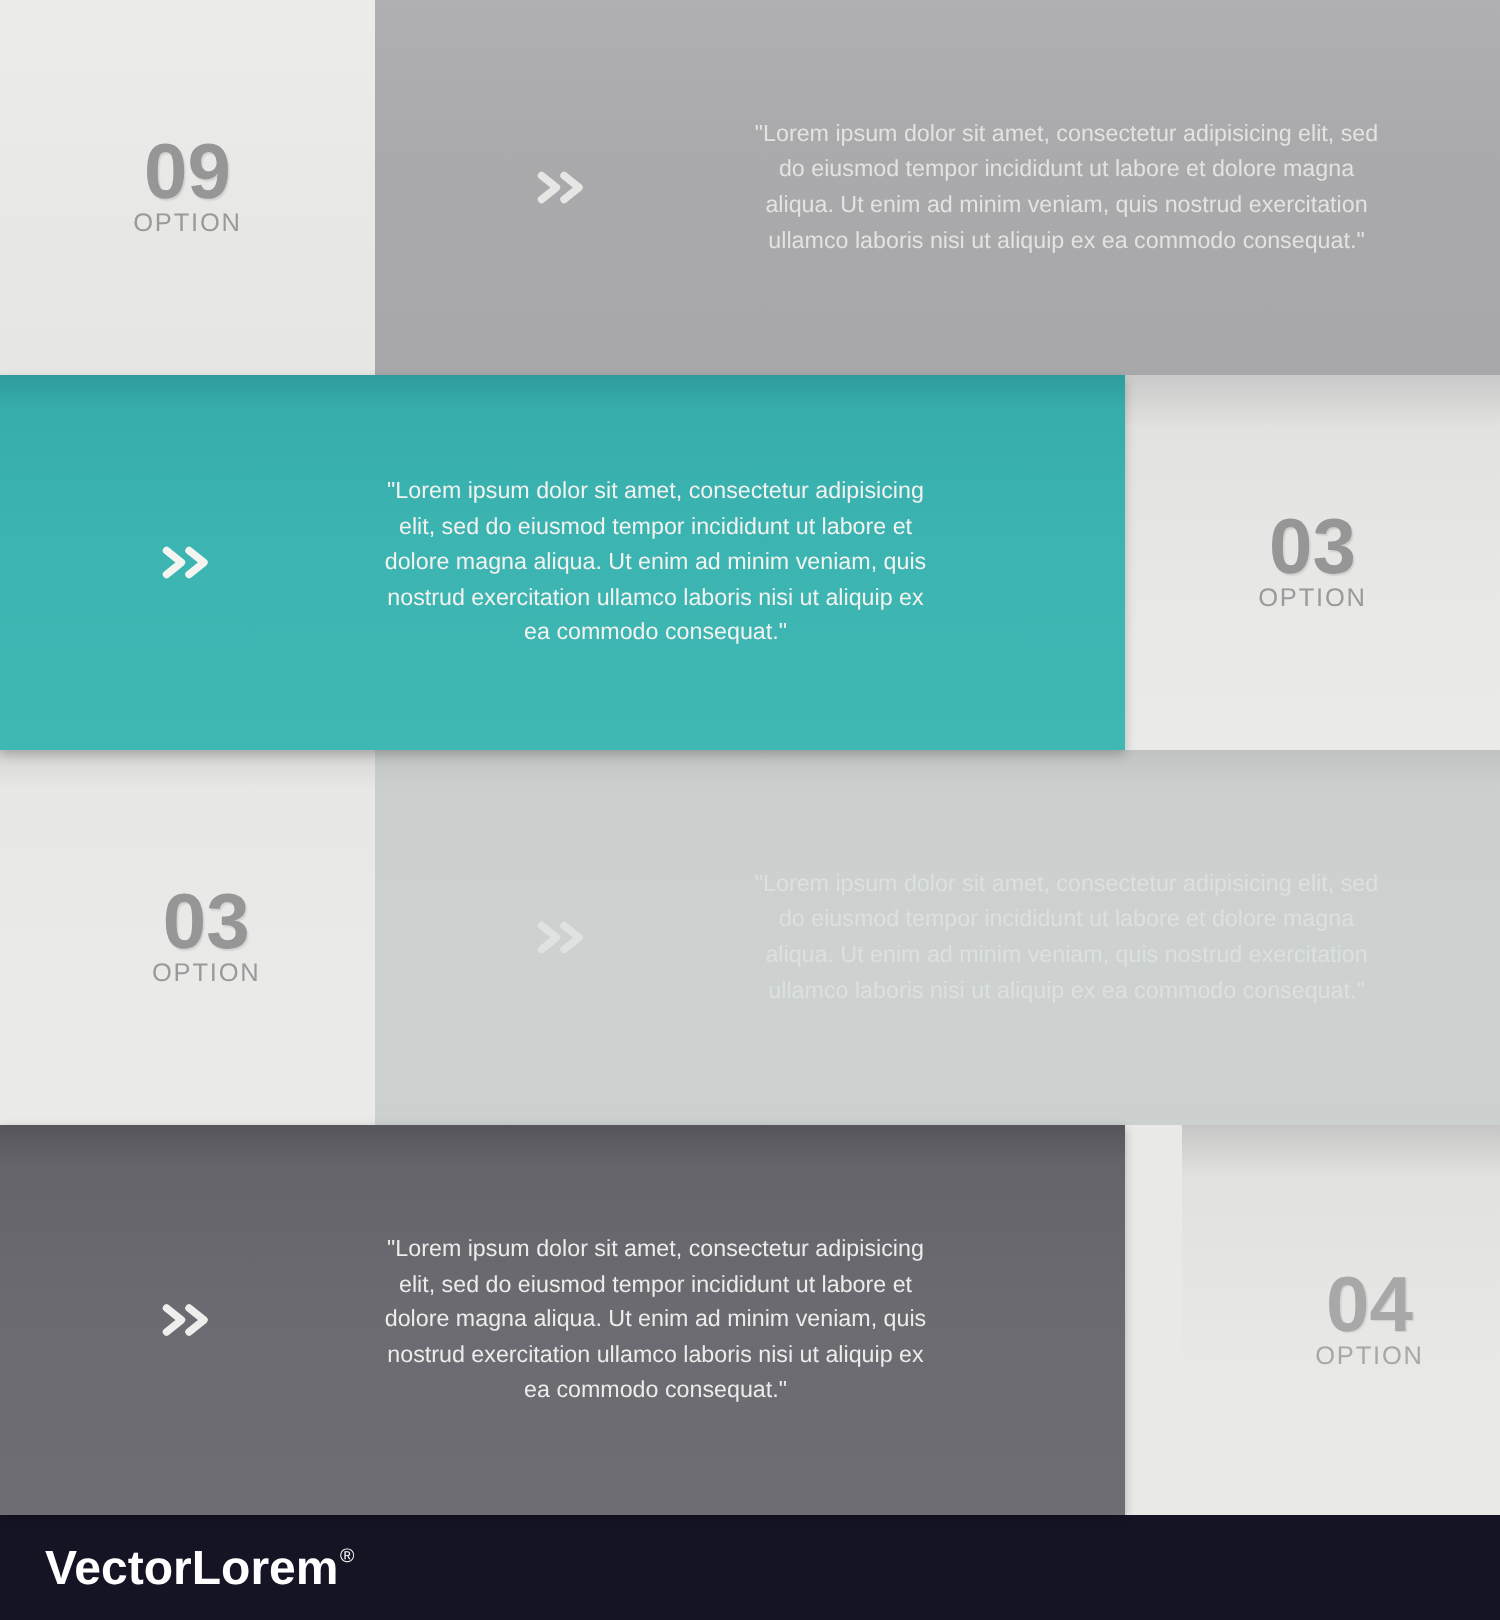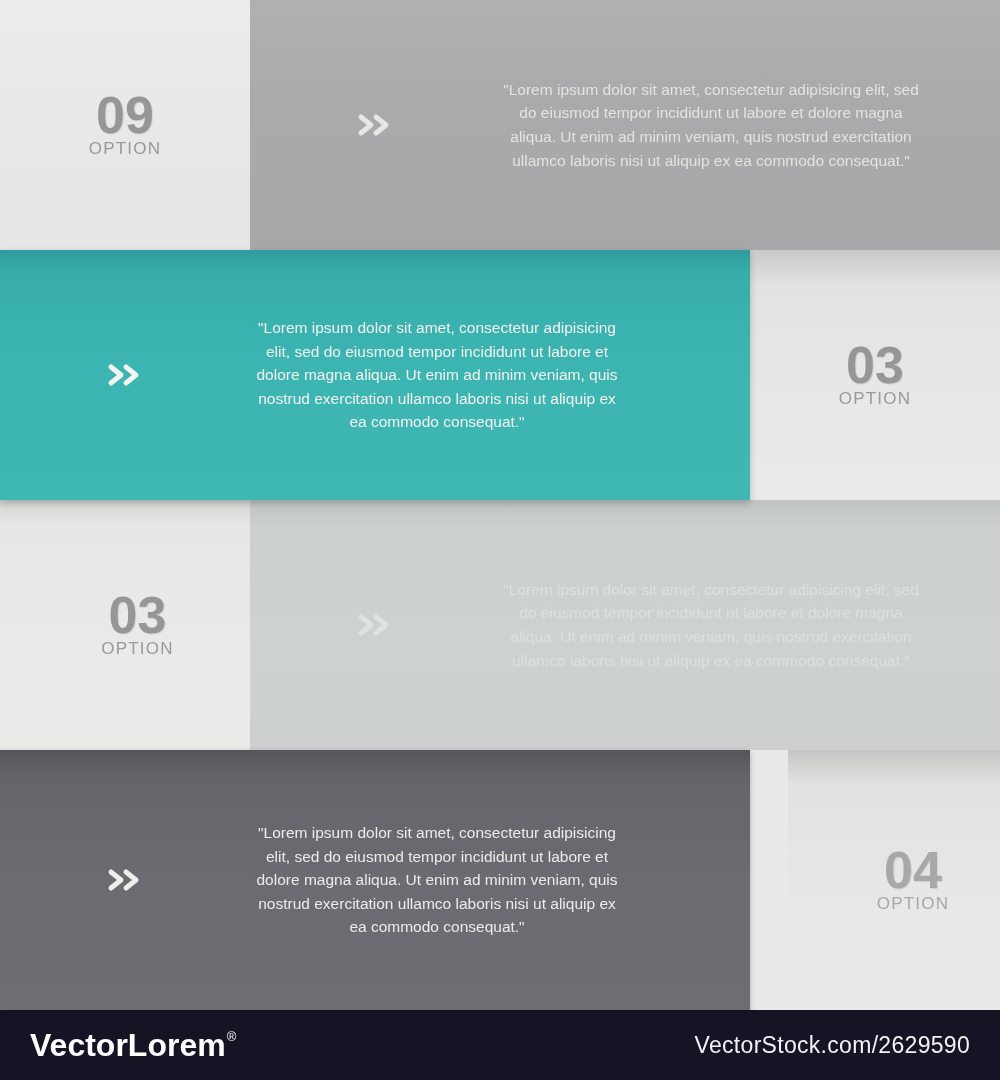--- a/index.html
+++ b/index.html
@@ -272,16 +272,15 @@
       <div class="num-label">OPTION</div>
     </div>
   </div>
 
   <div id="footer">
     <div id="brand">
       <span class="brand-light">Vector</span>
         <span class="brand-bold">Lorem</span>
         <span class="brand-reg">®</span>
     </div>
-    <div id="footer-url">VectorStock.com/2629590</div>
   </div>
 
 </div>
 
 </body></html>

